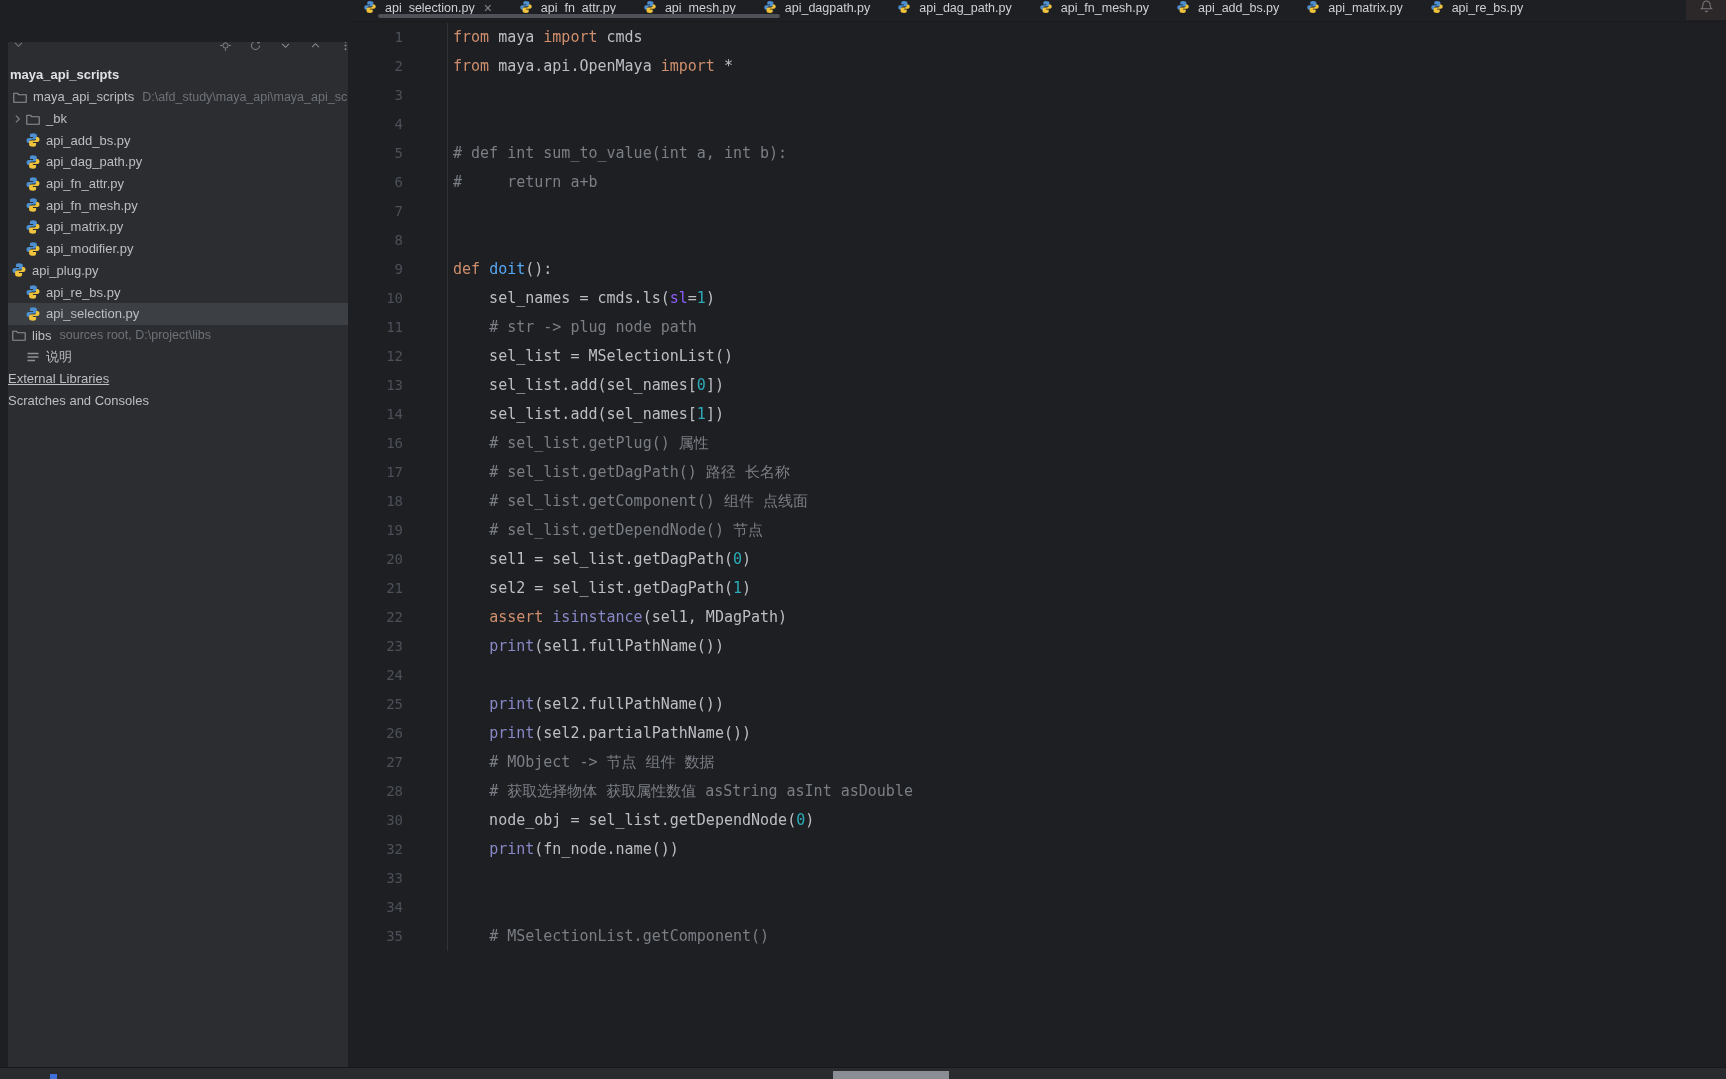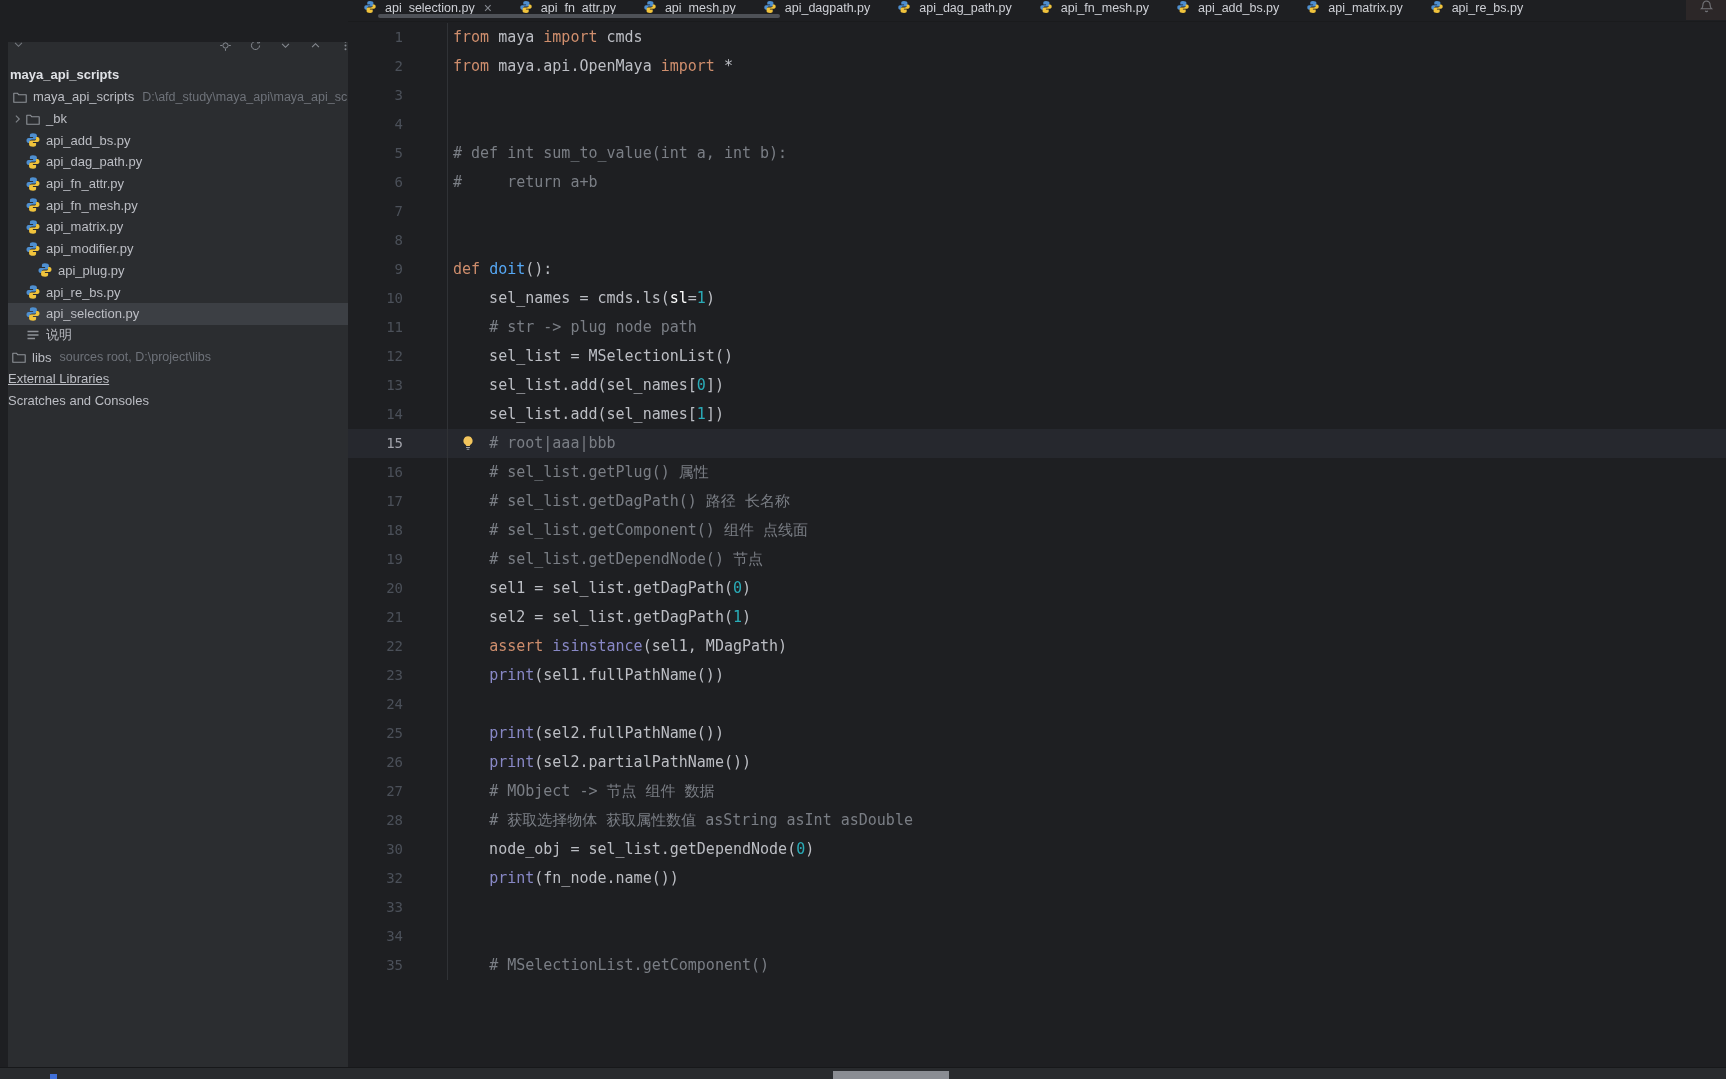--- a/index.html
+++ b/index.html
@@ -78,21 +78,21 @@
   .code { padding-left:5px; color:#bcbec4; }
   .bulb { position:absolute; left:112px; top:6px; }
   .bulb svg { width:16px; height:16px; }
 
   .tk-kw  { color:#cf8e6d; }
   .tk-d   { color:#bcbec4; }
   .tk-com { color:#7a7e85; }
   .tk-num { color:#2aacb8; }
   .tk-fn  { color:#56a8f5; }
   .tk-bi  { color:#8888c6; }
-  .tk-arg { color:#ffffff;text-align:right; }
+  .tk-arg { color:#8b5cf6;text-align:right; }
 
   
   .bottom-bar {
     position:absolute; left:0; bottom:0; width:1726px; height:12px;
     background:#292b2e; border-top:1px solid #17181a;
   }
   .taskbar-indicator {
     position:absolute; left:50px; bottom:0; width:7px; height:5px; background:#3f6fd8;
   }
   .taskbar-item-highlight {
@@ -214,21 +214,21 @@
         </div>
         <div class="tree-row" style="padding-left: 17px;">
           <span class="icon">
             <svg viewBox="0 0 16 16">
               <path fill="#4e8fd0" d="M7.9 1.2c-2.2 0-3 .9-3 2v1.9h3.2v.9H3.6c-1.4 0-2.1 1-2.1 2.5S2.2 11 3.6 11h1.3V9.3c0-1.2 1-1.9 2.1-1.9h3c1 0 1.9-.8 1.9-1.9V3.2c0-1.2-1.6-2-4-2z"></path>
               <path fill="#f0c33c" d="M8.1 14.8c2.2 0 3-.9 3-2v-1.9H7.9V10h4.5c1.4 0 2.1-1 2.1-2.5S13.8 5 12.4 5h-1.3v1.7c0 1.2-1 1.9-2.1 1.9H6c-1 0-1.9.8-1.9 1.9v2.3c0 1.2 1.6 2 4 2z"></path>
             </svg>
           </span>
           <span class="lbl">api_modifier.py</span>
         </div>
-        <div class="tree-row" style="padding-left: 29px;">
+        <div class="tree-row" style="padding-left: 3px;">
           <span class="icon">
             <svg viewBox="0 0 16 16">
               <path fill="#4e8fd0" d="M7.9 1.2c-2.2 0-3 .9-3 2v1.9h3.2v.9H3.6c-1.4 0-2.1 1-2.1 2.5S2.2 11 3.6 11h1.3V9.3c0-1.2 1-1.9 2.1-1.9h3c1 0 1.9-.8 1.9-1.9V3.2c0-1.2-1.6-2-4-2z"></path>
               <path fill="#f0c33c" d="M8.1 14.8c2.2 0 3-.9 3-2v-1.9H7.9V10h4.5c1.4 0 2.1-1 2.1-2.5S13.8 5 12.4 5h-1.3v1.7c0 1.2-1 1.9-2.1 1.9H6c-1 0-1.9.8-1.9 1.9v2.3c0 1.2 1.6 2 4 2z"></path>
             </svg>
           </span>
           <span class="lbl">api_plug.py</span>
         </div>
         <div class="tree-row" style="padding-left: 17px;">
           <span class="icon">
@@ -240,37 +240,37 @@
           <span class="lbl">api_re_bs.py</span>
         </div>
         <div class="tree-row selected" style="padding-left: 17px;">
           <span class="icon">
             <svg viewBox="0 0 16 16">
               <path fill="#4e8fd0" d="M7.9 1.2c-2.2 0-3 .9-3 2v1.9h3.2v.9H3.6c-1.4 0-2.1 1-2.1 2.5S2.2 11 3.6 11h1.3V9.3c0-1.2 1-1.9 2.1-1.9h3c1 0 1.9-.8 1.9-1.9V3.2c0-1.2-1.6-2-4-2z"></path>
               <path fill="#f0c33c" d="M8.1 14.8c2.2 0 3-.9 3-2v-1.9H7.9V10h4.5c1.4 0 2.1-1 2.1-2.5S13.8 5 12.4 5h-1.3v1.7c0 1.2-1 1.9-2.1 1.9H6c-1 0-1.9.8-1.9 1.9v2.3c0 1.2 1.6 2 4 2z"></path>
             </svg>
           </span>
           <span class="lbl">api_selection.py</span>
+        </div>
+        <div class="tree-row" style="padding-left: 3px;">
+          <span class="icon">
+            <svg viewBox="0 0 16 16">
+              <path d="M1.8 4.2h3.6l1.4 1.6h7.4v7.4H1.8z" fill="none" stroke="#8e9298" stroke-width="1.1" stroke-linejoin="round"></path>
+            </svg>
+          </span>
+          <span class="lbl">libs</span>
+          <span class="annotation">sources root, D:\project\libs</span>
         </div>
         <div class="tree-row" style="padding-left: 17px;">
           <span class="icon">
             <svg viewBox="0 0 16 16" stroke="#8e9298" stroke-width="1.3">
               <path d="M2.5 4.5h11M2.5 8h11M2.5 11.5h7.5"></path>
             </svg>
           </span>
           <span class="lbl">说明</span>
-        </div>
-        <div class="tree-row" style="padding-left: 3px;">
-          <span class="icon">
-            <svg viewBox="0 0 16 16">
-              <path d="M1.8 4.2h3.6l1.4 1.6h7.4v7.4H1.8z" fill="none" stroke="#8e9298" stroke-width="1.1" stroke-linejoin="round"></path>
-            </svg>
-          </span>
-          <span class="lbl">libs</span>
-          <span class="annotation">sources root, D:\project\libs</span>
         </div>
         <div class="tree-row" style="padding-left: 0px; text-decoration: underline;">
           <span class="lbl">External Libraries</span>
         </div>
         <div class="tree-row" style="padding-left: 0px;">
           <span class="lbl">Scratches and Consoles</span>
         </div>
       </div>
   </aside>
 
@@ -376,25 +376,20 @@
         <div class="code-line"><span class="ln">5</span><span class="gpad"></span><span class="code"><span class="tk-com"># def int sum_to_value(int a, int b):</span></span></div>
         <div class="code-line"><span class="ln">6</span><span class="gpad"></span><span class="code"><span class="tk-com">#     return a+b</span></span></div>
         <div class="code-line"><span class="ln">7</span><span class="gpad"></span><span class="code"></span></div>
         <div class="code-line"><span class="ln">8</span><span class="gpad"></span><span class="code"></span></div>
         <div class="code-line"><span class="ln">9</span><span class="gpad"></span><span class="code"><span class="tk-kw">def</span><span class="tk-d"> </span><span class="tk-fn">doit</span><span class="tk-d">():</span></span></div>
         <div class="code-line"><span class="ln">10</span><span class="gpad"></span><span class="code"><span class="tk-d">    sel_names = cmds.ls(</span><span class="tk-arg">sl</span><span class="tk-d">=</span><span class="tk-num">1</span><span class="tk-d">)</span></span></div>
         <div class="code-line"><span class="ln">11</span><span class="gpad"></span><span class="code"><span class="tk-d">    </span><span class="tk-com"># str -&gt; plug node path</span></span></div>
         <div class="code-line"><span class="ln">12</span><span class="gpad"></span><span class="code"><span class="tk-d">    sel_list = MSelectionList()</span></span></div>
         <div class="code-line"><span class="ln">13</span><span class="gpad"></span><span class="code"><span class="tk-d">    sel_list.add(sel_names[</span><span class="tk-num">0</span><span class="tk-d">])</span></span></div>
         <div class="code-line"><span class="ln">14</span><span class="gpad"></span><span class="code"><span class="tk-d">    sel_list.add(sel_names[</span><span class="tk-num">1</span><span class="tk-d">])</span></span></div>
-        <div class="code-line active"><span class="ln">15</span><span class="gpad"></span><span class="code"><span class="tk-d">    </span><span class="tk-com"># root|aaa|bbb</span></span><span class="icon bulb"><svg viewBox="0 0 16 16">
-              <path d="M8 1.2a4.6 4.6 0 0 1 2.4 8.5c-.5.4-.6.9-.6 1.4H6.2c0-.5-.1-1-.6-1.4A4.6 4.6 0 0 1 8 1.2z" fill="#f2c55c"></path>
-              <rect x="6" y="11.9" width="4" height="1.2" rx=".4" fill="#9da0a8"></rect>
-              <rect x="6.6" y="13.8" width="2.8" height="1" rx=".4" fill="#9da0a8"></rect>
-            </svg></span></div>
         <div class="code-line"><span class="ln">16</span><span class="gpad"></span><span class="code"><span class="tk-d">    </span><span class="tk-com"># sel_list.getPlug() 属性</span></span></div>
         <div class="code-line"><span class="ln">17</span><span class="gpad"></span><span class="code"><span class="tk-d">    </span><span class="tk-com"># sel_list.getDagPath() 路径 长名称</span></span></div>
         <div class="code-line"><span class="ln">18</span><span class="gpad"></span><span class="code"><span class="tk-d">    </span><span class="tk-com"># sel_list.getComponent() 组件 点线面</span></span></div>
         <div class="code-line"><span class="ln">19</span><span class="gpad"></span><span class="code"><span class="tk-d">    </span><span class="tk-com"># sel_list.getDependNode() 节点</span></span></div>
         <div class="code-line"><span class="ln">20</span><span class="gpad"></span><span class="code"><span class="tk-d">    sel1 = sel_list.getDagPath(</span><span class="tk-num">0</span><span class="tk-d">)</span></span></div>
         <div class="code-line"><span class="ln">21</span><span class="gpad"></span><span class="code"><span class="tk-d">    sel2 = sel_list.getDagPath(</span><span class="tk-num">1</span><span class="tk-d">)</span></span></div>
         <div class="code-line"><span class="ln">22</span><span class="gpad"></span><span class="code"><span class="tk-d">    </span><span class="tk-kw">assert</span><span class="tk-d"> </span><span class="tk-bi">isinstance</span><span class="tk-d">(sel1, MDagPath)</span></span></div>
         <div class="code-line"><span class="ln">23</span><span class="gpad"></span><span class="code"><span class="tk-d">    </span><span class="tk-bi">print</span><span class="tk-d">(sel1.fullPathName())</span></span></div>
         <div class="code-line"><span class="ln">24</span><span class="gpad"></span></div>
         <div class="code-line"><span class="ln">25</span><span class="gpad"></span><span class="code"><span class="tk-d">    </span><span class="tk-bi">print</span><span class="tk-d">(sel2.fullPathName())</span></span></div>

